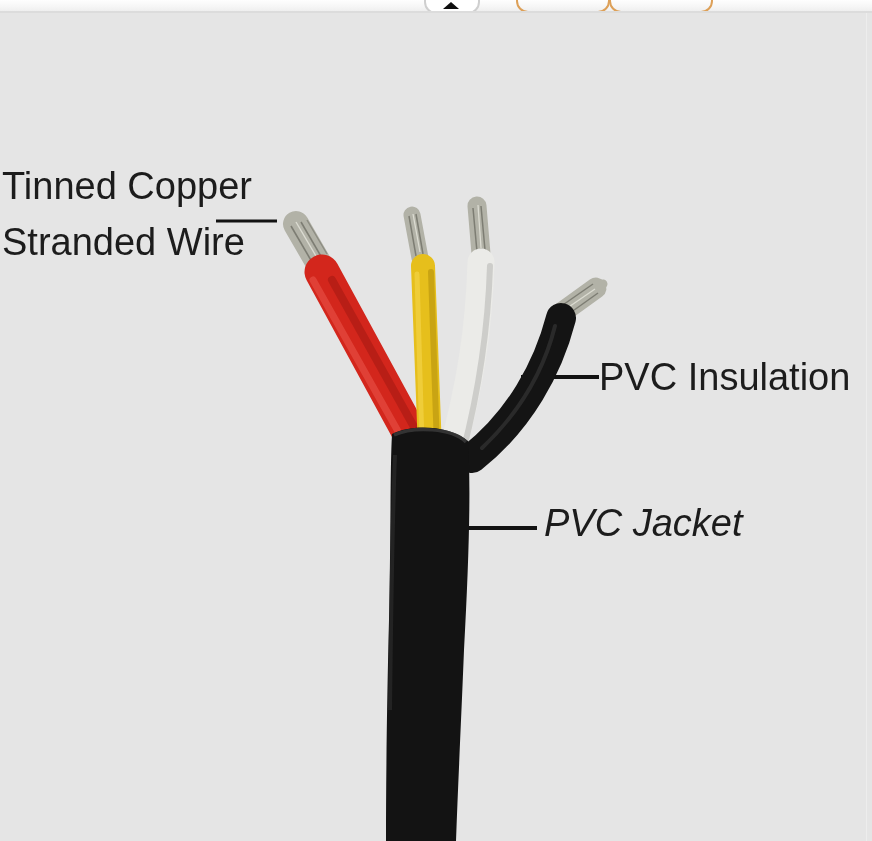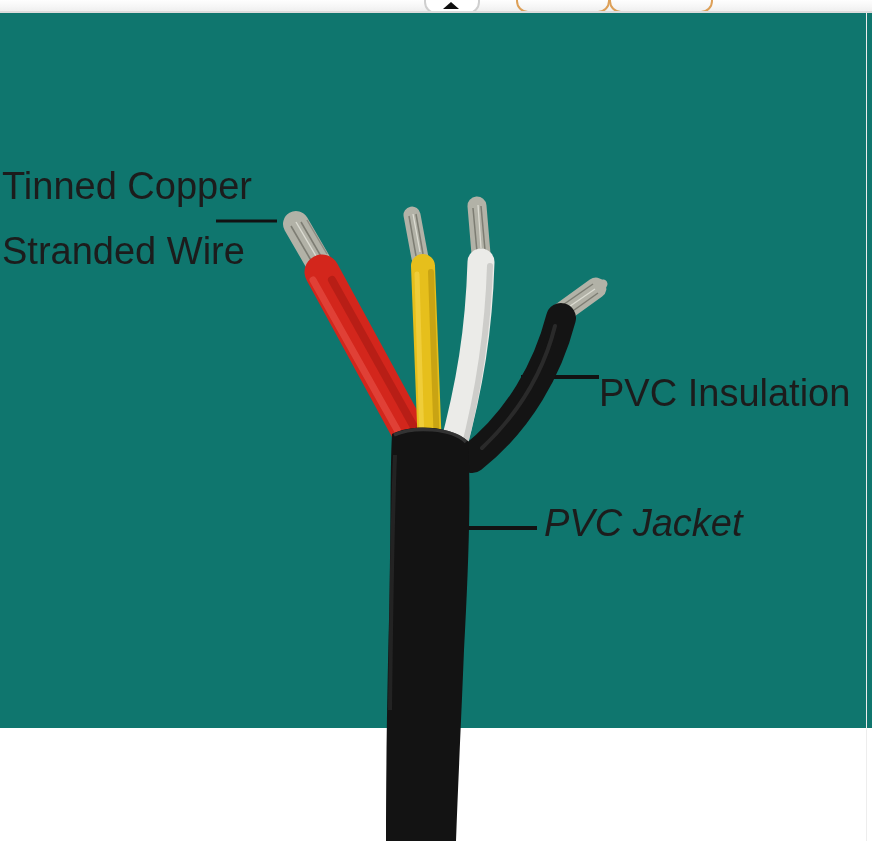--- a/index.html
+++ b/index.html
@@ -7,22 +7,22 @@
     padding: 0;
     background: #ffffff;
     width: 872px;
     height: 841px;
     overflow: hidden;
     font-family: "Liberation Sans", sans-serif;
   }
   .stage {
     position: relative;
     width: 872px;
-    height: 728px;
-    background: #0f766e;
+    height: 841px;
+    background: #e5e5e5;
   }
   
   .top-bar {
     position: absolute;
     left: 0; top: 0;
     width: 872px;
     height: 11px;
     background: linear-gradient(to bottom, #fefefe 0%, #f6f6f6 60%, #efefef 100%);
     border-bottom: 2px solid #dcdcdc;
     overflow: hidden;
@@ -68,22 +68,22 @@
   
   .diagram-label {
     position: absolute;
     font-size: 38px;
     line-height: 1;
     color: #1c1c1c;
     white-space: nowrap;
     z-index: 3;
   }
   .lbl-tinned-1 { left: 2px;  top: 167px; }
-  .lbl-tinned-2 { left: 2px;  top: 232px; }
-  .lbl-insul    { left: 599px; top: 358px; margin-top: 16px; }
+  .lbl-tinned-2 { left: 2px;  top: 223px; }
+  .lbl-insul    { left: 599px; top: 358px; }
   .lbl-jacket   { left: 544px; top: 504px; font-style: italic; }
   
   .cable-svg {
     position: absolute;
     left: 0; top: 0;
     width: 872px;
     height: 841px;
     z-index: 2;
   }
 </style>

